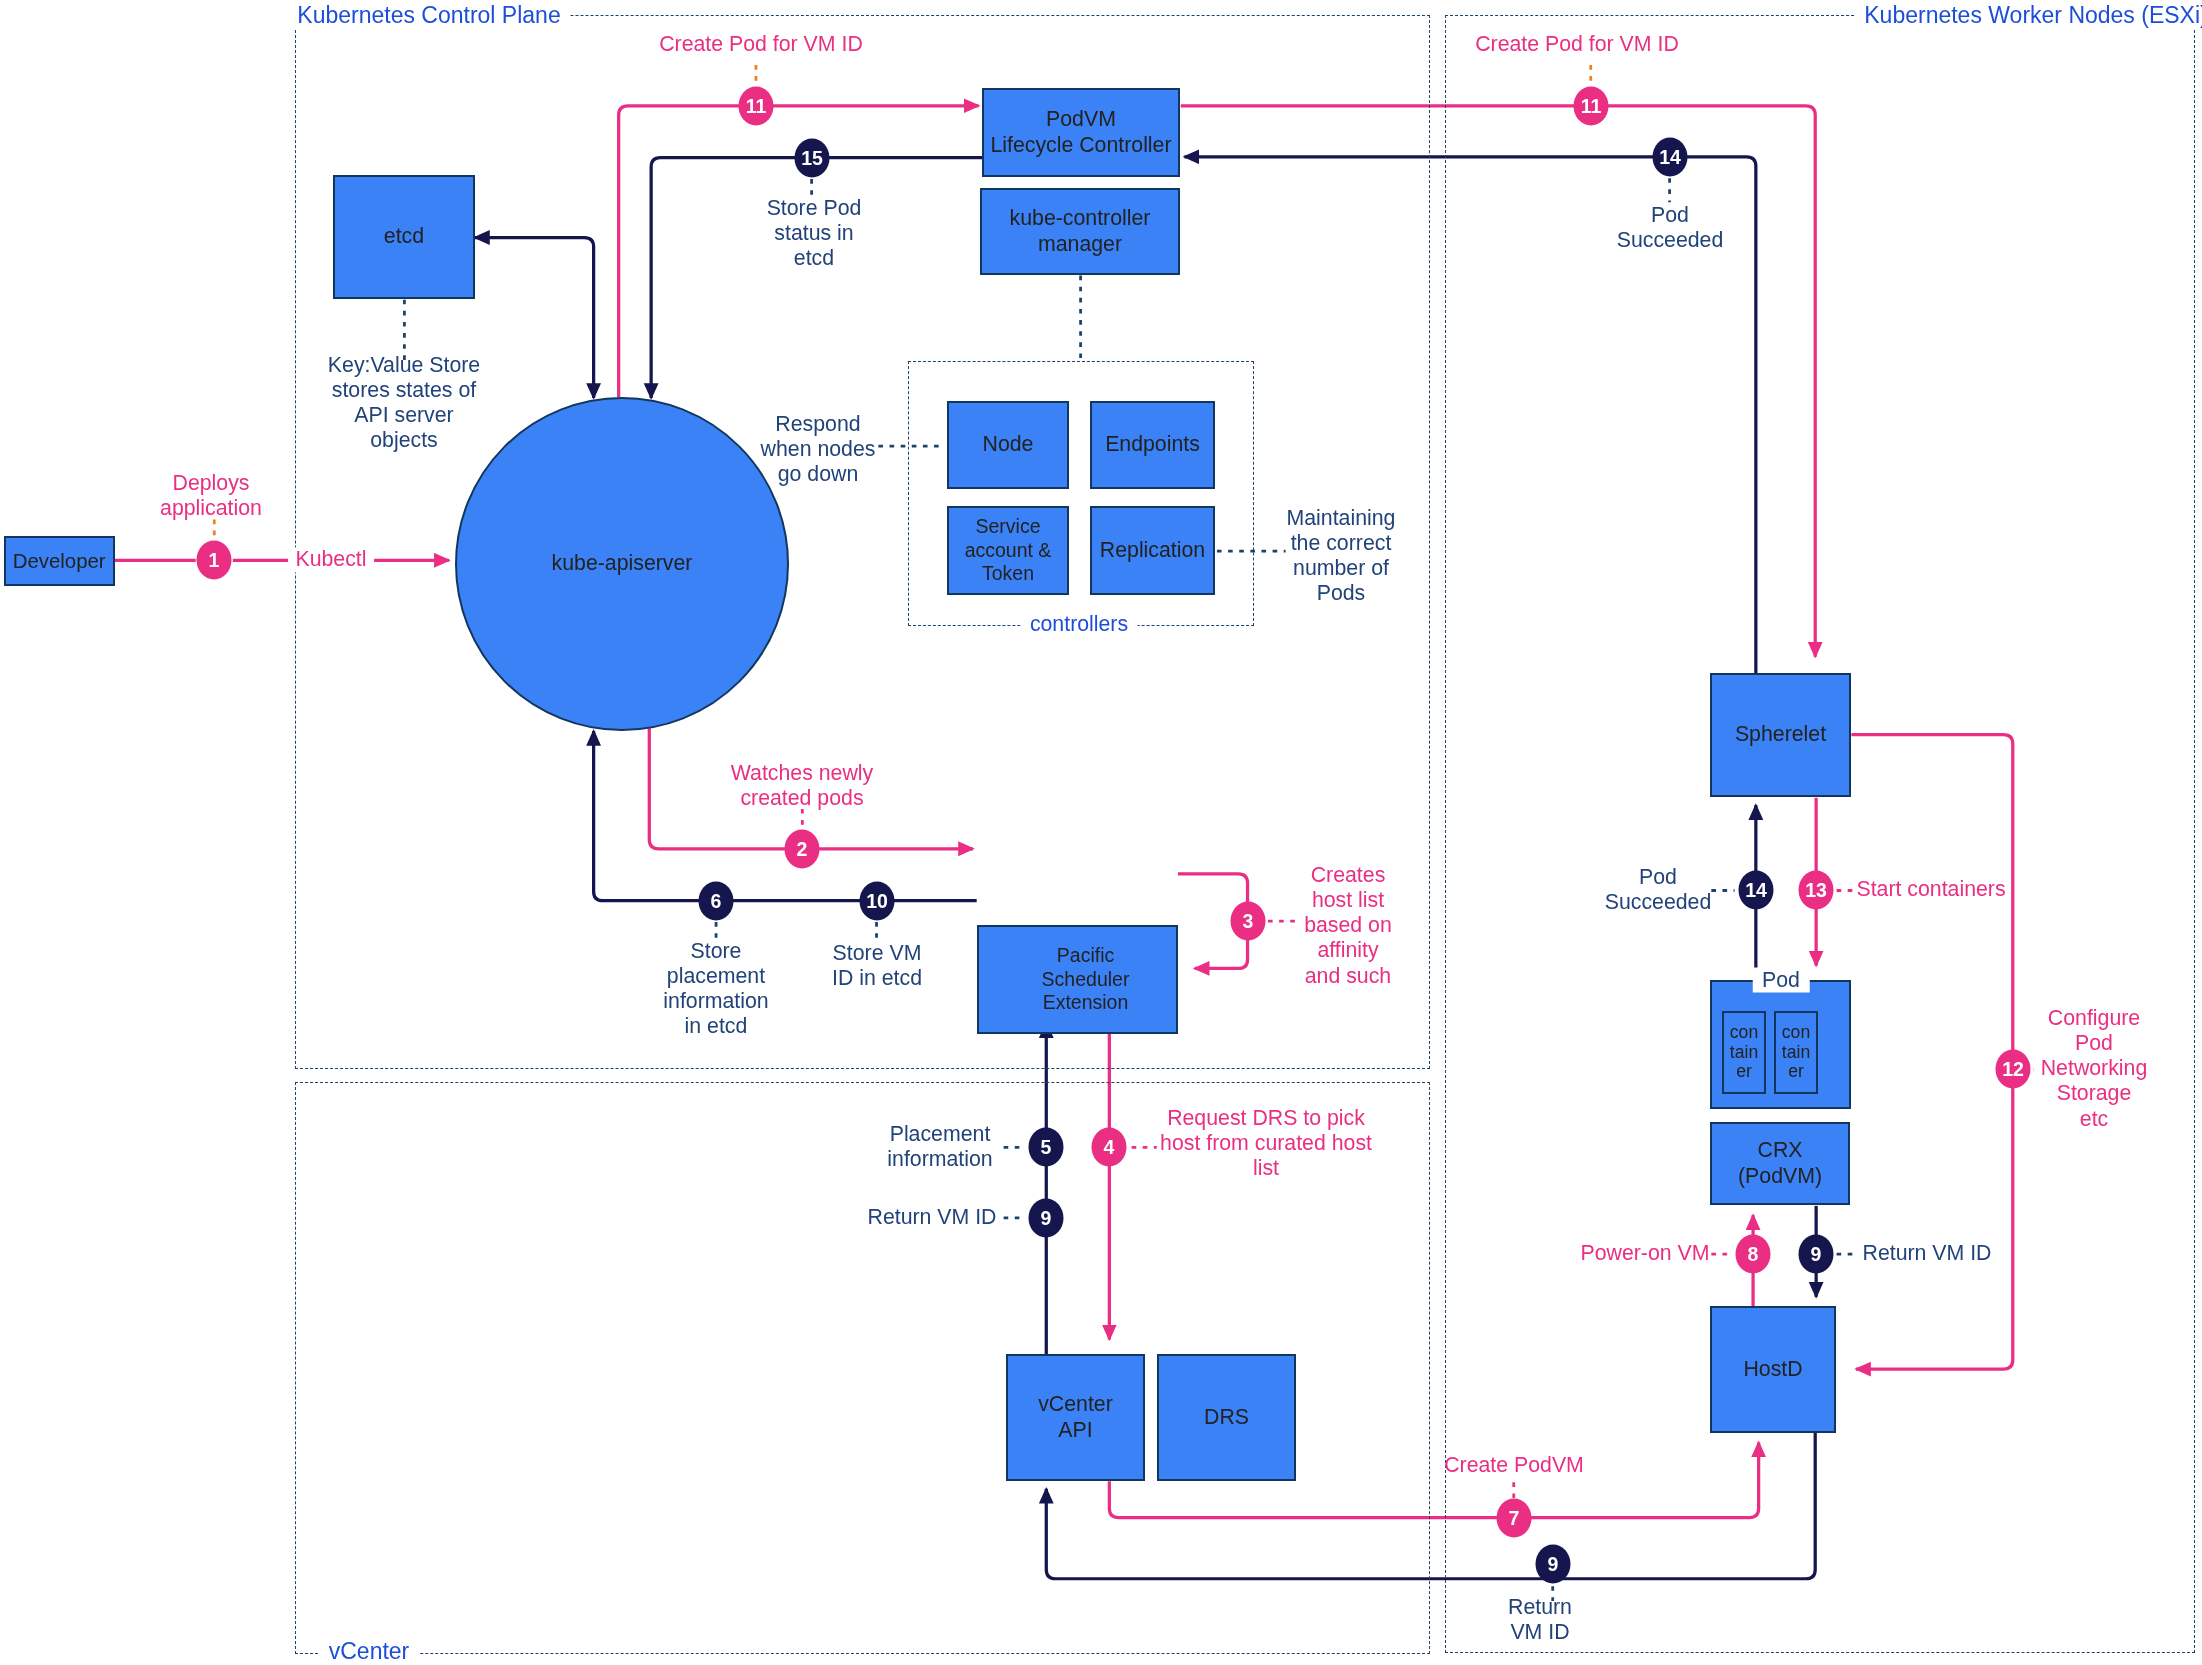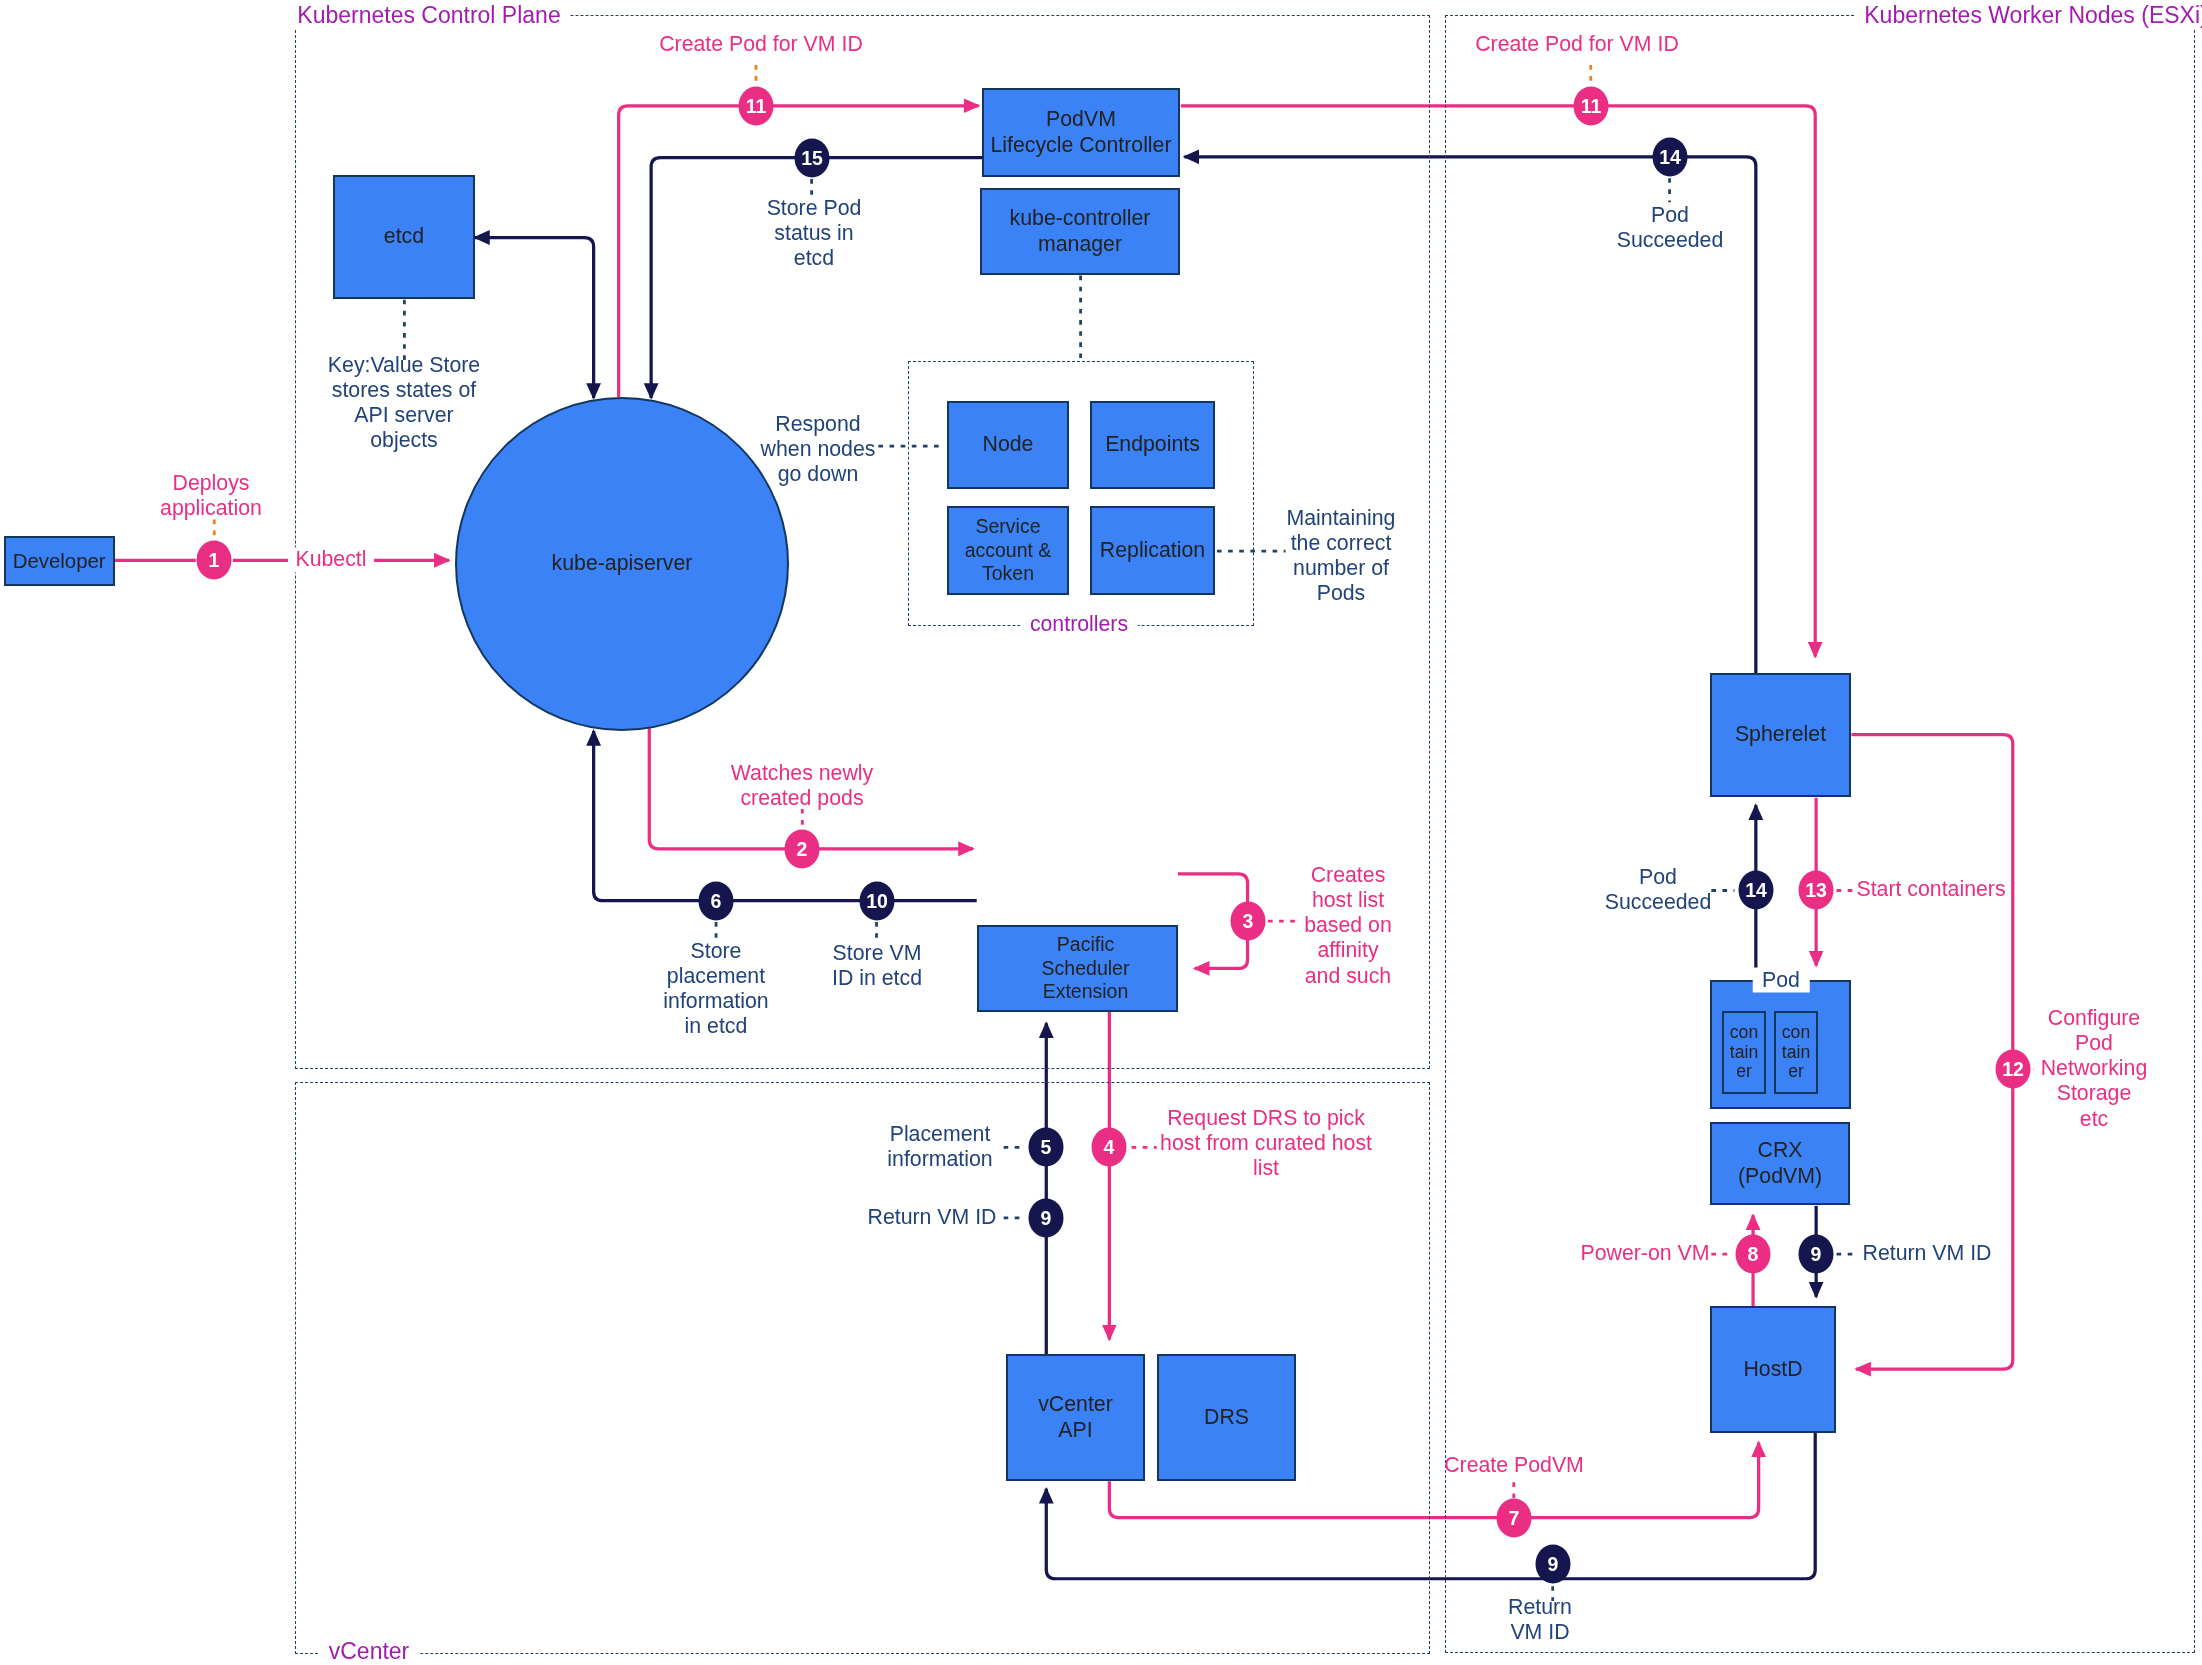--- a/index.html
+++ b/index.html
@@ -6,21 +6,21 @@
   .canvas{position:relative;width:2202px;height:1666px;background:#fff;overflow:hidden;}
   svg.wires{position:absolute;left:0;top:0;width:2202px;height:1666px;}
   .flow{fill:none;stroke-width:3.5px;}
   .wire-pink{stroke:#EA2E83;}
   .wire-navy{stroke:#15164E;}
   .conn{fill:none;stroke-width:3px;stroke-dasharray:5 7;}
   .conn-pink{stroke:#EA2E83;}
   .conn-navy{stroke:#1D4468;}
   .conn-orange{stroke:#F08019;}
   .region{position:absolute;border:1.9px dashed #1D4468;background:transparent;}
-  .region-label{position:absolute;background:#fff;color:#a21caf;font-size:23px;font-weight:500;padding:0 9.3px;white-space:nowrap;transform:translate(-50%,-50%);}
+  .region-label{position:absolute;background:#fff;color:#1d4ed8;font-size:23px;font-weight:500;padding:0 9.3px;white-space:nowrap;transform:translate(-50%,-50%);}
   .node{position:absolute;border:2.8px solid #12375E;background:#3b82f6;display:flex;align-items:center;justify-content:center;text-align:center;color:#222;font-size:21.3px;line-height:1.22;white-space:pre-line;box-sizing:border-box;}
   .node--circle{border-radius:50%;}
   .badge{position:absolute;width:35px;height:39px;border-radius:50%;color:#fff;font-size:19.5px;font-weight:bold;display:flex;align-items:center;justify-content:center;transform:translate(-50%,-50%);}
   .badge--pink{background:#EA2E83;}
   .badge--navy{background:#15164E;}
   .ann{position:absolute;transform:translate(-50%,-50%);text-align:center;white-space:pre-line;font-size:21.3px;line-height:1.18;}
   .ann-pink{color:#EA2E83;}
   .ann-navy{color:#21437A;}
   .inlay{background:#fff;padding:0 7.4px;}
 </style>
@@ -102,21 +102,21 @@
   <div class="node" style="left:982px;top:88px;width:198px;height:89px;">PodVM
 Lifecycle Controller</div>
   <div class="node" style="left:980px;top:188px;width:200px;height:87px;">kube-controller
 manager</div>
   <div class="node" style="left:947px;top:401px;width:122px;height:88px;">Node</div>
   <div class="node" style="left:1090px;top:401px;width:125px;height:88px;">Endpoints</div>
   <div class="node" style="left:947px;top:506px;width:122px;height:89px;font-size:19.5px;">Service
 account &amp;
 Token</div>
   <div class="node" style="left:1090px;top:506px;width:125px;height:89px;text-align:right;">Replication</div>
-  <div class="node" style="left:977px;top:925px;width:201px;height:87px;font-size:19.5px;padding-left:16px;">Pacific
+  <div class="node" style="left:977px;top:925px;width:201px;height:109px;font-size:19.5px;padding-left:16px;">Pacific
 Scheduler
 Extension</div>
   <div class="node" style="left:1006px;top:1354px;width:139px;height:127px;">vCenter
 API</div>
   <div class="node" style="left:1157px;top:1354px;width:139px;height:127px;">DRS</div>
   <div class="node" style="left:1710px;top:673px;width:141px;height:124px;">Spherelet</div>
   <div class="node" style="left:1710px;top:980px;width:141px;height:129px;"></div>
   <div class="region-label" style="left:1781px;top:980px;font-size:21.3px;color:#21437A;">Pod</div>
   <div class="node" style="left:1722px;top:1011px;width:44px;height:83px;font-size:17.6px;line-height:1.1;">con
 tain

